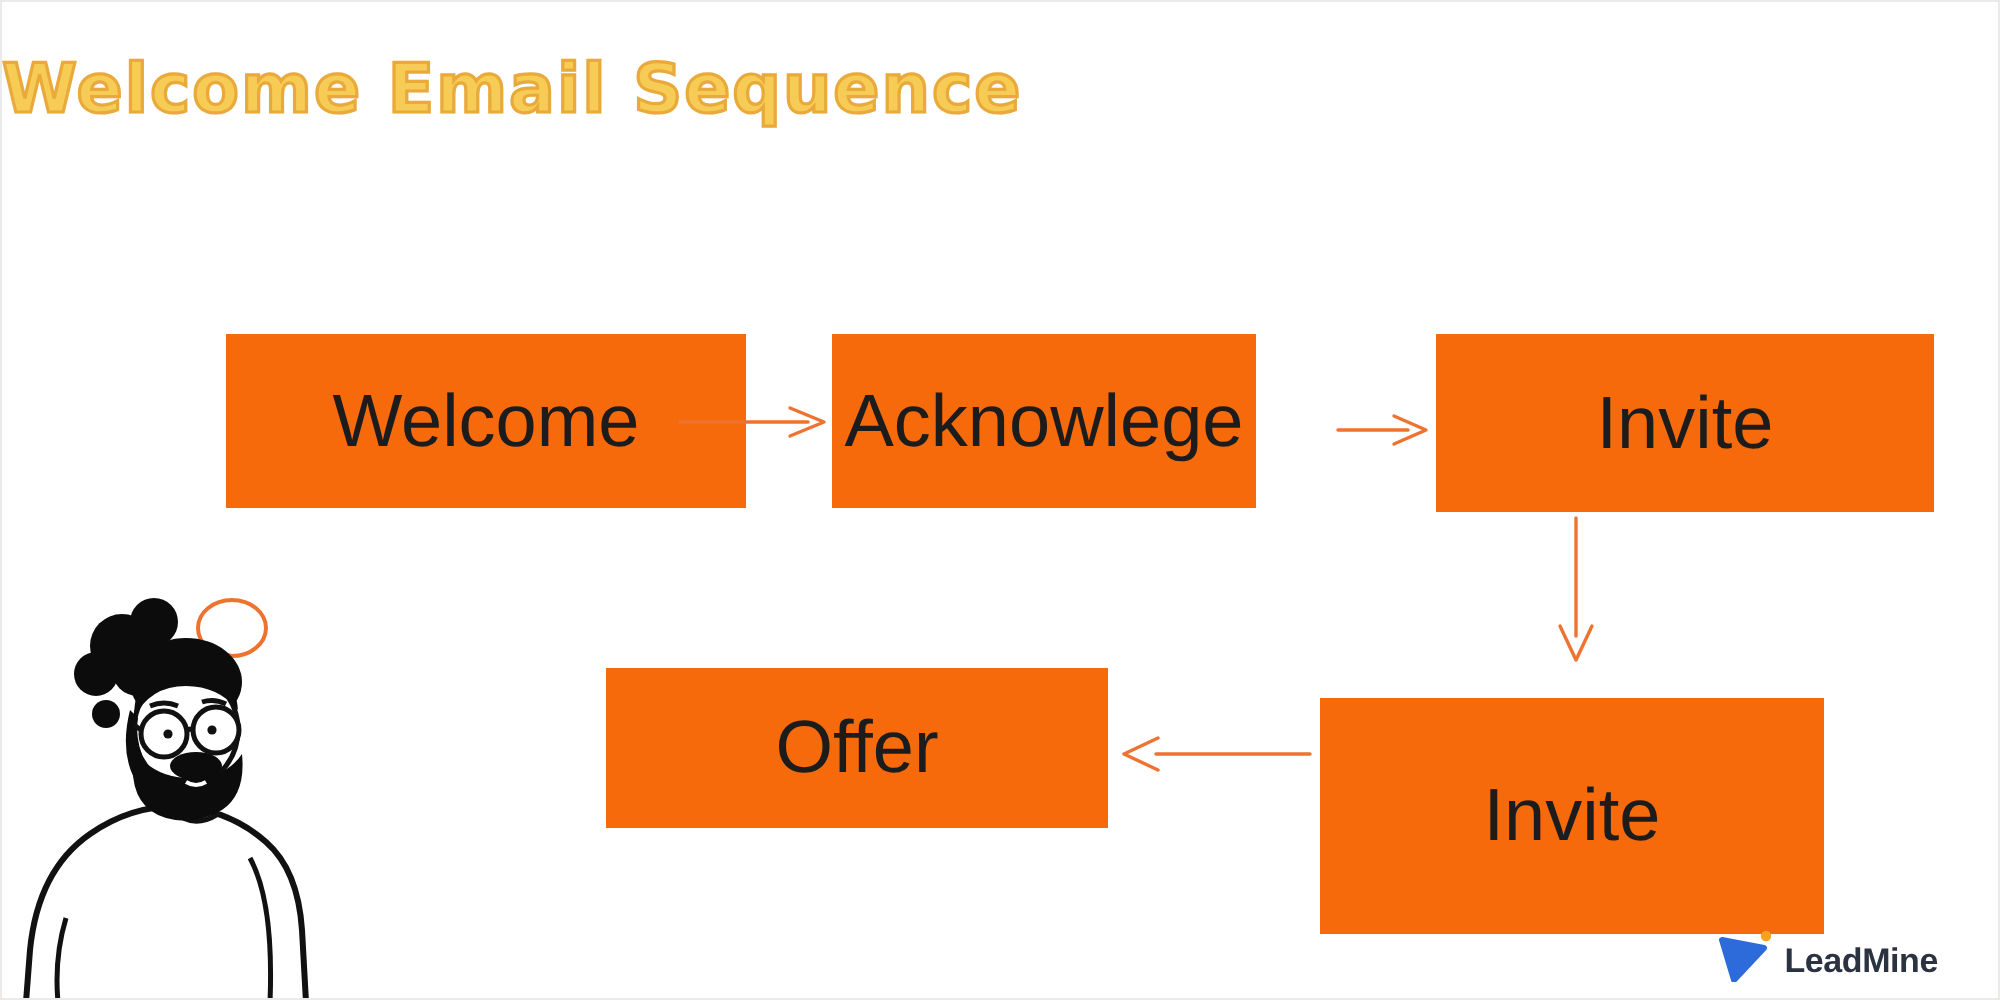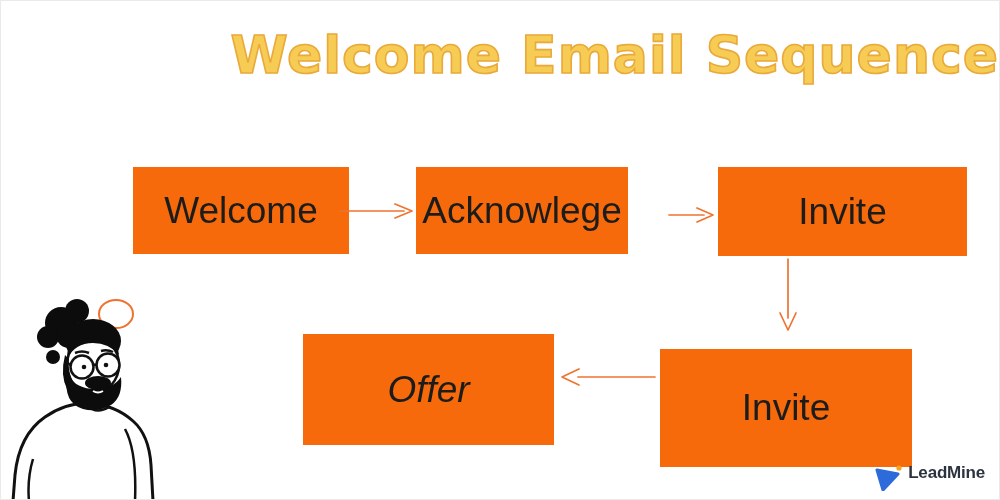--- a/index.html
+++ b/index.html
@@ -12,58 +12,58 @@
     width:998px;height:498px;
     background:#ffffff;
     border:1px solid #ECEAE8;
     overflow:hidden;
   }
   
   .page-title{
     position:absolute;
     top:24px;left:0;right:0;
     margin:0;
-    text-align:right;
+    text-align:left;
     font-family:"DejaVu Sans", sans-serif;
     font-weight:800;
-    font-size:52px;
+    font-size:34px;
     letter-spacing:1px;
     color:#F7CC55;
     -webkit-text-stroke:1.6px #E9A93B;
     text-shadow:0 0 1px #F3BC45;
   }
   
   .node{
     position:absolute;
     background:#F66A0B;
     color:#1C1C1C;
     display:flex;align-items:center;justify-content:center;
     font-size:37px;
     font-family:"Liberation Sans", sans-serif;
   }
-  #node-welcome   {left:112px;top:166px;width:216px;height:87px;margin-left:20px;}
+  #node-welcome   {left:112px;top:166px;width:260px;height:87px;}
   #node-acknowlege{left:415px;top:166px;width:212px;height:87px;}
   #node-content   {left:717px;top:166px;width:249px;height:89px;}
-  #node-offer     {left:302px;top:333px;width:251px;height:111px;font-style:italic;}
+  #node-offer     {left:302px;top:333px;width:251px;height:80px;}
   #node-invite    {left:659px;top:348px;width:252px;height:118px;text-align:right;}
 
   .arrow-layer{
     position:absolute;left:0;top:0;width:1000px;height:500px;
     pointer-events:none;
   }
   .arrow-layer line,.arrow-layer polyline{
     stroke:#EF7330;stroke-width:1.7;fill:none;
     stroke-linecap:round;stroke-linejoin:round;
   }
   
   .person-svg{position:absolute;left:0;top:278px;}
   
   .brand{
-    position:absolute;right:14px;bottom:8px;
-    display:flex;align-items:flex-start;gap:6px;
+    position:absolute;right:30px;bottom:8px;
+    display:flex;align-items:flex-end;gap:6px;
   }
   .brand-text{
     font-weight:bold;font-size:17px;color:#2B3240;
     letter-spacing:-0.2px;
     font-family:"Liberation Sans", sans-serif;
   }
 </style>
 </head>
 <body>
 

